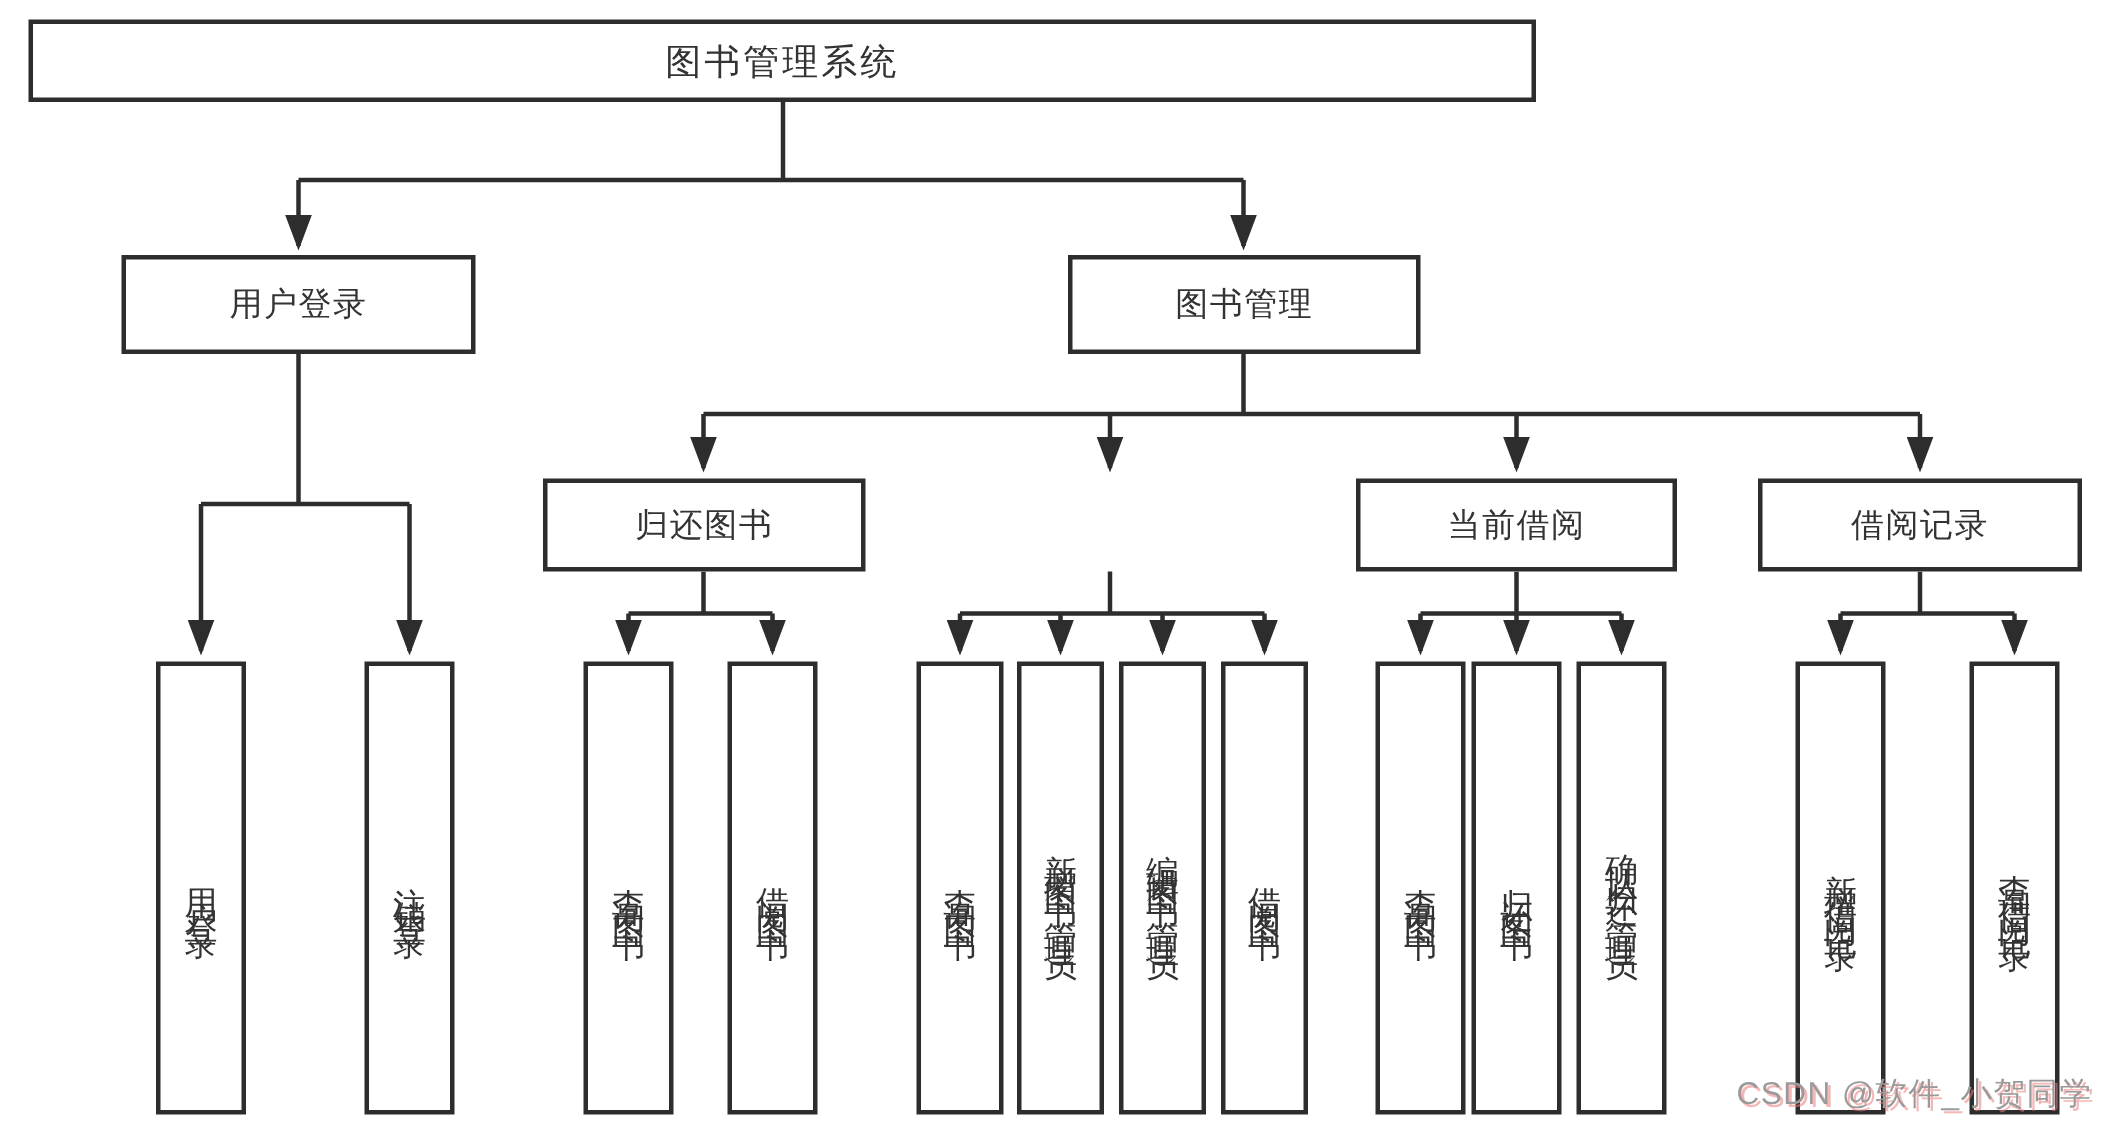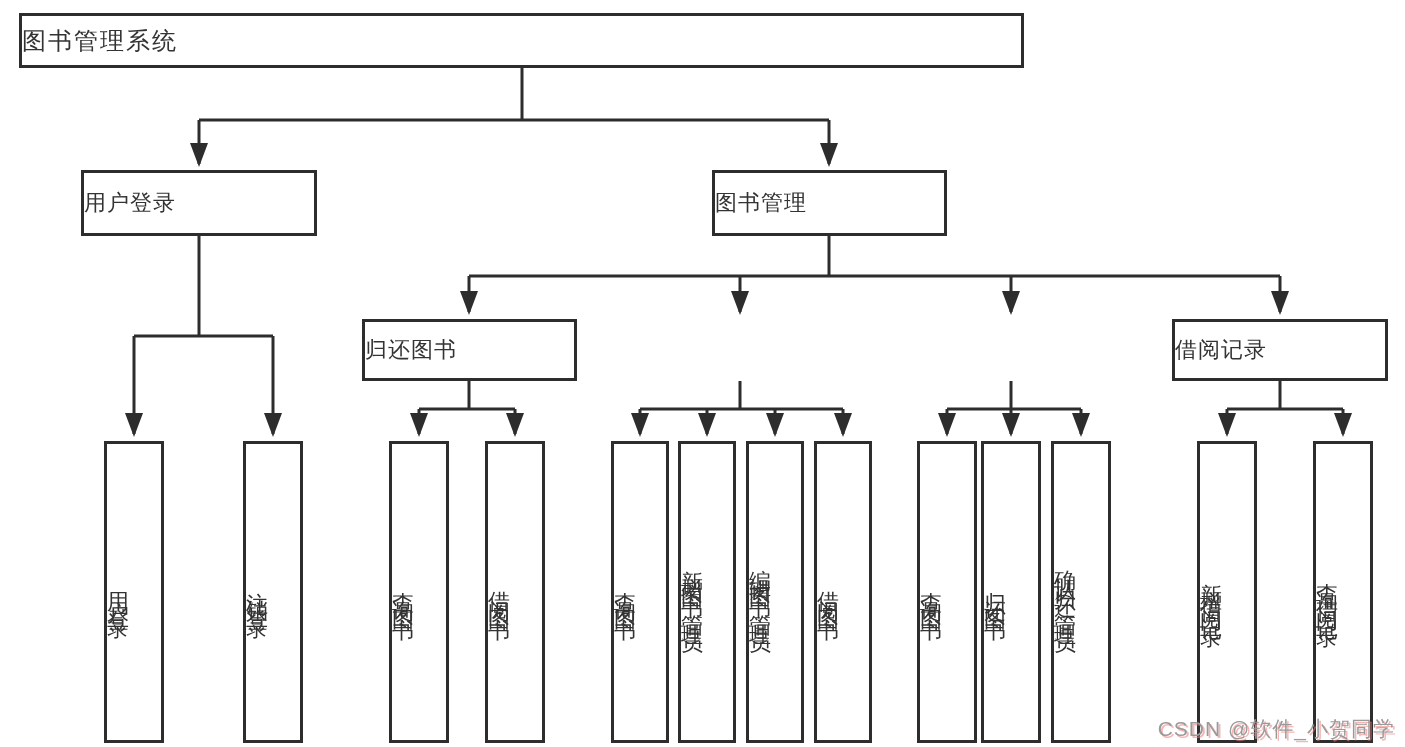--- a/index.html
+++ b/index.html
@@ -4,21 +4,21 @@
 <style>
   html,body { margin:0; padding:0; background:#ffffff; }
   .stage {
     position:relative; width:1405px; height:747px; background:#ffffff;
     font-family:"Liberation Sans","DejaVu Sans",sans-serif; overflow:hidden;
   }
   svg.wires { position:absolute; left:0; top:0; width:1405px; height:747px; }
   .node {
     position:absolute; box-sizing:border-box;
     border:3px solid #2d2d2d; background:#ffffff;
-    display:flex; align-items:center; justify-content:flex-start;
+    display:flex; align-items:center; justify-content:center;
     color:#333333;
   }
   .node .label { font-size:22px; letter-spacing:1px; white-space:nowrap; }
   .node.root .label { font-size:24px; letter-spacing:2px; }
   .node.v .label {
     writing-mode:vertical-rl; text-orientation:mixed;
     font-size:22px; line-height:1; letter-spacing:9px; white-space:normal;
   }
   .watermark {
     position:absolute; right:10px; bottom:4px;
@@ -89,20 +89,23 @@
   <div class="node" style="left:81px;top:170px;width:236px;height:66px">
     <span class="label">用户登录</span>
   </div>
   <div class="node" style="left:712px;top:170px;width:235px;height:66px">
     <span class="label">图书管理</span>
   </div>
 
   <div class="node" style="left:362px;top:319px;width:215px;height:62px">
     <span class="label">归还图书</span>
   </div>
+  <div class="node" style="left:904px;top:319px;width:214px;height:62px">
+    <span class="label">当前借阅</span>
+  </div>
   <div class="node" style="left:1172px;top:319px;width:216px;height:62px">
     <span class="label">借阅记录</span>
   </div>
 
   <div class="node v" style="left:104px;top:441px;width:60px;height:302px">
     <span class="label">用户登录</span>
   </div>
   <div class="node v" style="left:243px;top:441px;width:60px;height:302px">
     <span class="label">注销登录</span>
   </div>

